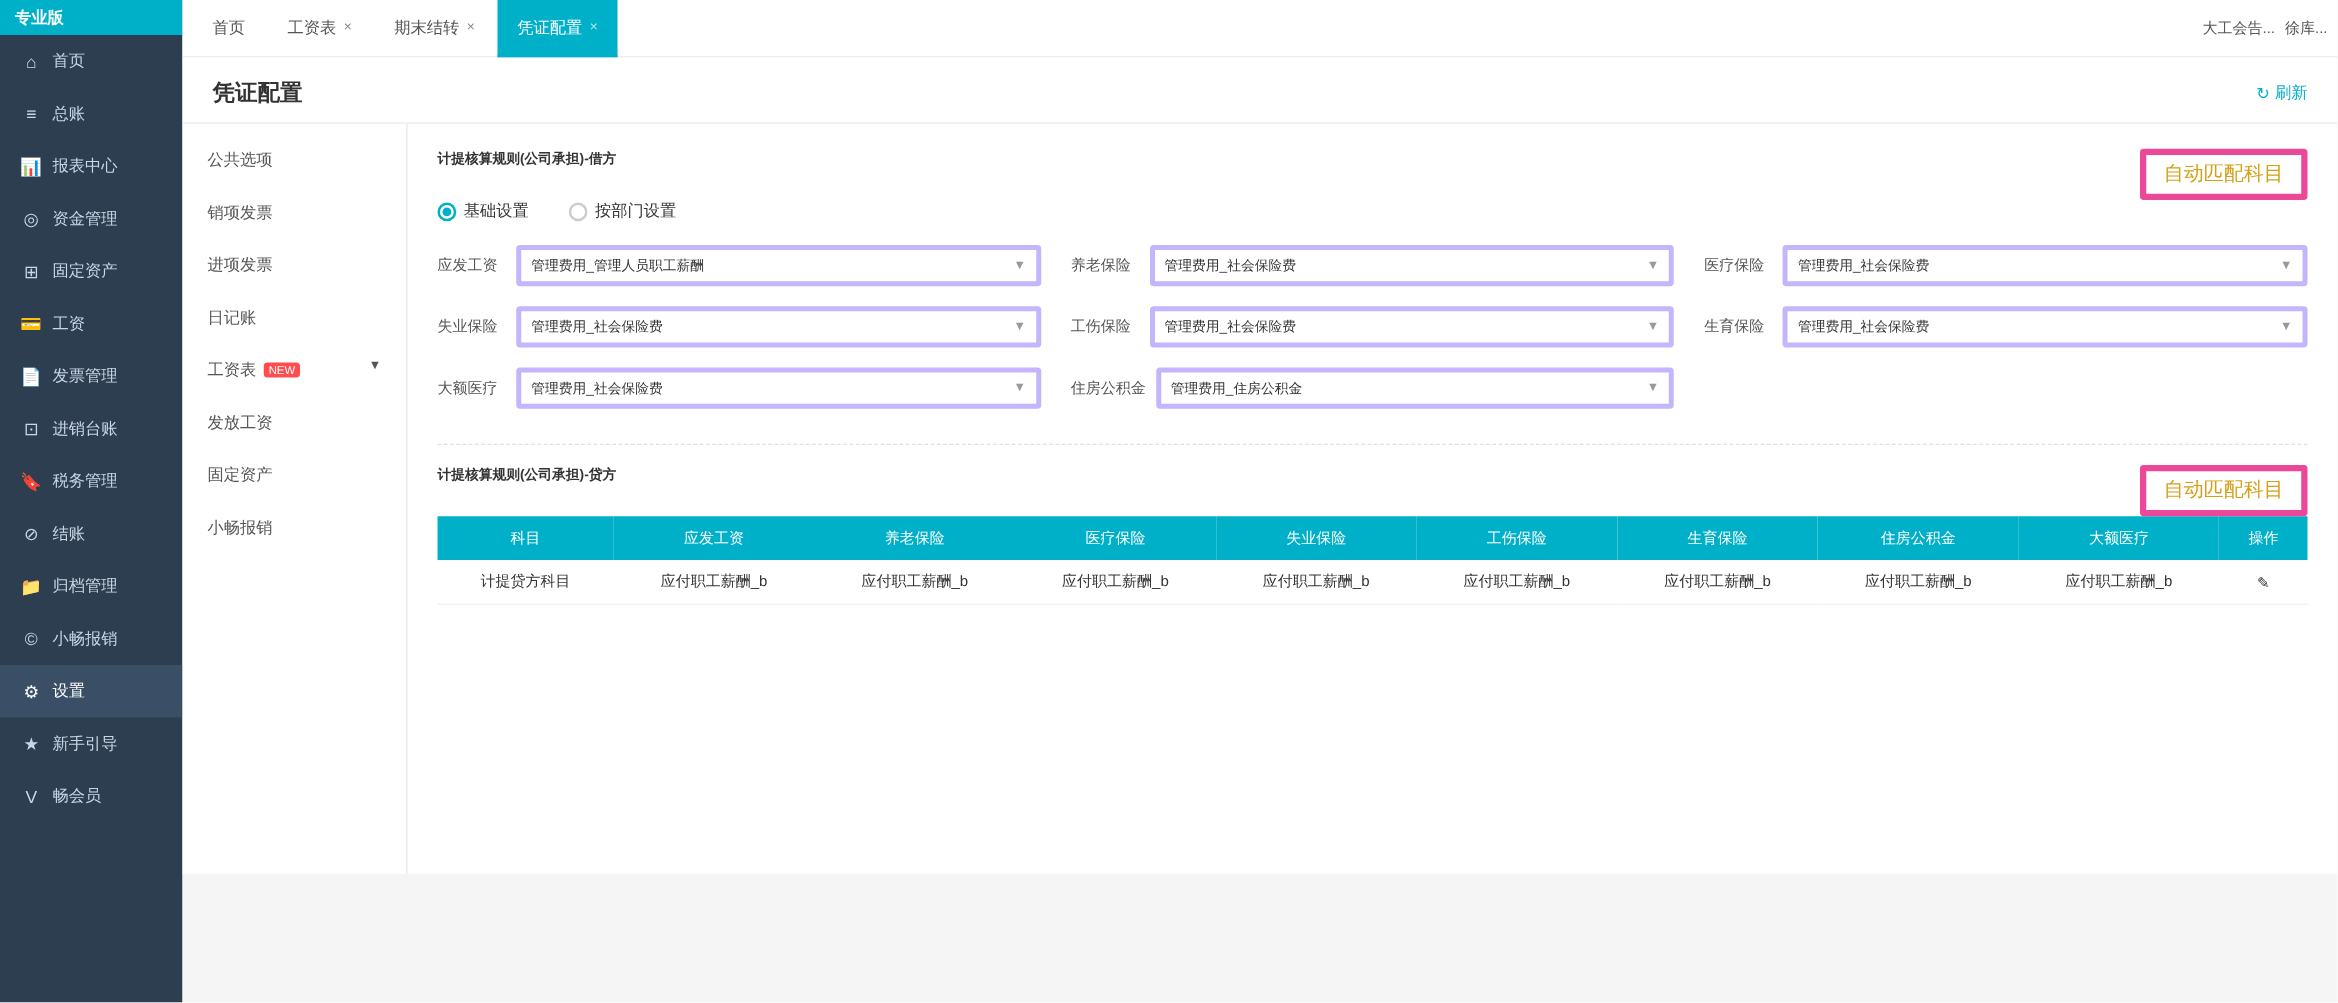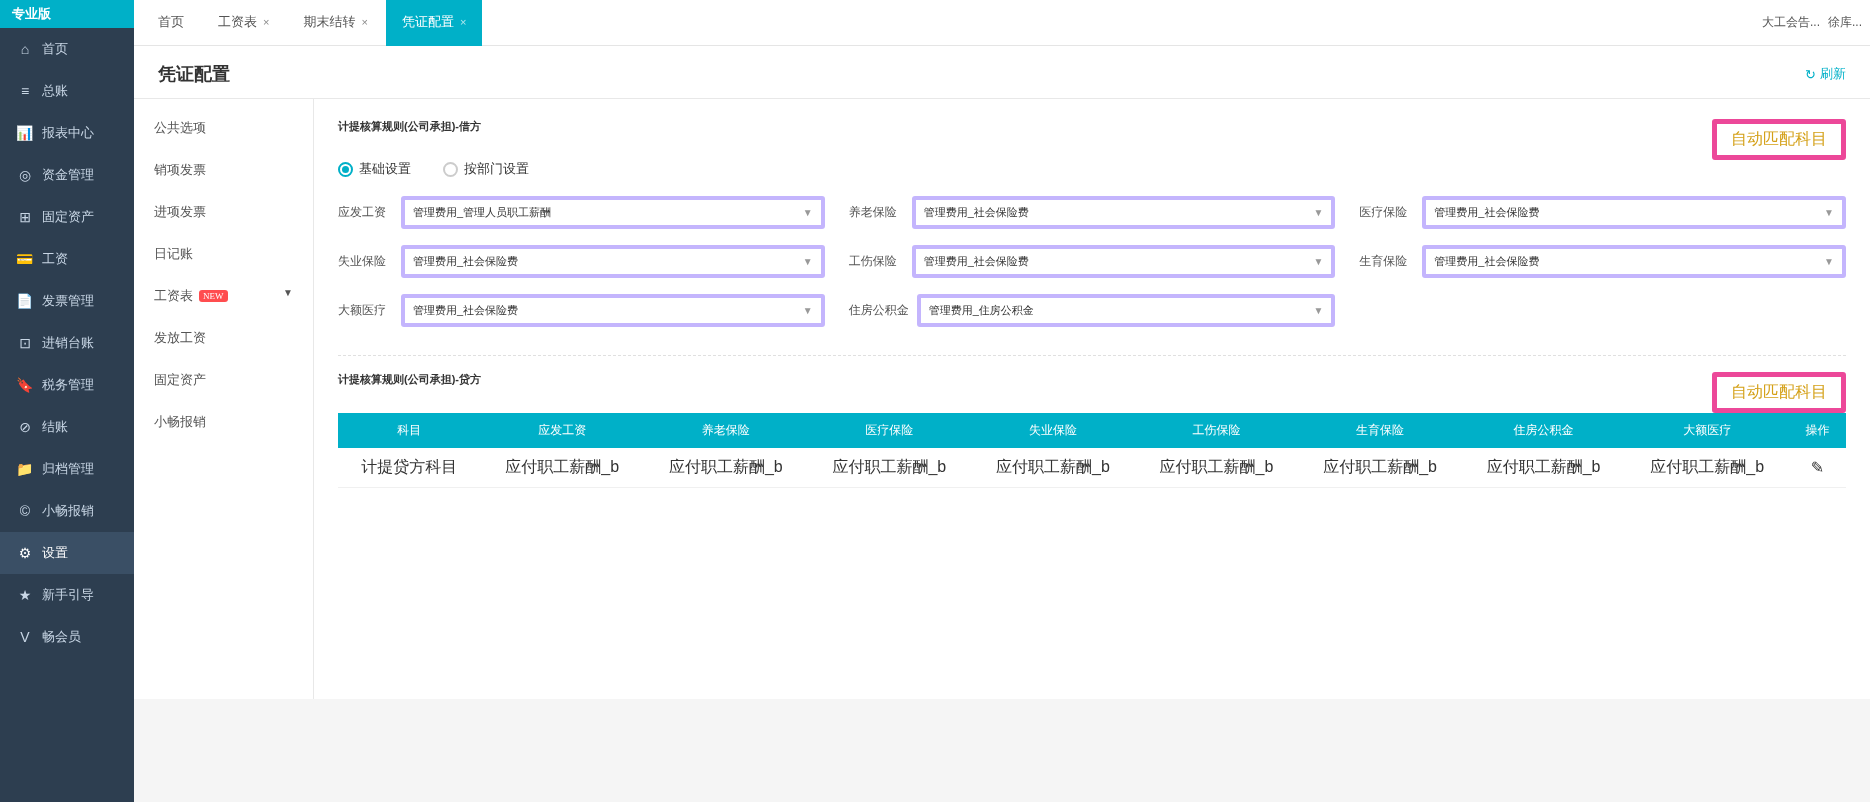--- a/index.html
+++ b/index.html
@@ -1,19 +1,19 @@
 <!DOCTYPE html>
 <html><head>
   <meta charset="utf-8">
   <style>
     * { box-sizing: border-box; margin: 0; padding: 0; }
     body { font-family: "Microsoft YaHei", "PingFang SC", sans-serif; font-size: 13px; display: flex; height: 802px; overflow: hidden; background: #f5f5f5; }
 
     
-    .sidebar { width: 134px; background: #2d3e50; display: flex; flex-direction: column; height: 100%; flex-shrink: 0; }
+    .sidebar { width: 146px; background: #2d3e50; display: flex; flex-direction: column; height: 100%; flex-shrink: 0; }
     .sidebar-brand { background: #00b0c8; color: white; font-size: 13px; padding: 8px 12px; font-weight: bold; height: 28px; display: flex; align-items: center; }
     .sidebar-item { display: flex; align-items: center; gap: 8px; padding: 12px 16px; color: #c8d6e5; cursor: pointer; font-size: 13px; }
     .sidebar-item.active { background: #3a4f65; color: white; }
     .sidebar-item .icon { width: 18px; height: 18px; display: inline-flex; align-items: center; justify-content: center; font-size: 14px; }
 
     
     .main { flex: 1; display: flex; flex-direction: column; overflow: hidden; background: #f5f5f5; }
 
     
     .topbar { background: white; display: flex; align-items: center; height: 46px; border-bottom: 1px solid #e5e5e5; padding: 0 8px; gap: 2px; flex-shrink: 0; }
@@ -24,21 +24,21 @@
     .topbar-right { margin-left: auto; display: flex; align-items: center; gap: 8px; color: #555; font-size: 12px; }
 
     
     .page-header { background: white; padding: 16px 24px 12px; display: flex; align-items: center; justify-content: space-between; border-bottom: 1px solid #e8e8e8; flex-shrink: 0; }
     .page-title { font-size: 18px; font-weight: bold; color: #333; }
     .refresh-btn { color: #00b0c8; cursor: pointer; font-size: 13px; display: flex; align-items: center; gap: 4px; }
 
     
     .config-layout { display: flex; gap: 0; background: white; min-height: 600px; }
     .left-menu { width: 180px; border-right: 1px solid #e8e8e8; flex-shrink: 0; padding: 8px 0; }
-    .left-menu-item { padding: 12px 20px; color: #555; cursor: pointer; font-size: 13px; display: flex; align-items: flex-start; gap: 6px; font-family: Liberation Serif, serif; }
+    .left-menu-item { padding: 12px 20px; color: #555; cursor: pointer; font-size: 13px; display: flex; align-items: flex-start; gap: 6px; }
     .left-menu-item.active { background: #00b0c8; color: white; }
     .new-badge { background: #ff4d4f; color: white; font-size: 9px; padding: 1px 4px; border-radius: 3px; }
     .chevron { font-size: 10px; margin-left: auto; }
 
     
     .right-panel { flex: 1; padding: 20px 24px; overflow: auto; }
 
     
     .section { margin-bottom: 28px; }
     .section-title { font-size: 11px; font-weight: bold; color: #333; margin-bottom: 12px; }
@@ -59,21 +59,21 @@
     .form-select { flex: 1; border: 4px solid #c4b5fd; border-radius: 3px; padding: 5px 8px; font-size: 12px; color: #333; background: white; display: flex; align-items: center; justify-content: space-between; cursor: pointer; min-width: 160px; }
     .form-select .select-text { flex: 1; overflow: hidden; text-overflow: ellipsis; white-space: nowrap; font-size: 11px; }
     .form-select .arrow { color: #999; font-size: 10px; flex-shrink: 0; }
 
     
     .divider { border: none; border-top: 1px dashed #e0e0e0; margin: 16px 0; }
 
     
     .data-table { width: 100%; border-collapse: collapse; }
     .data-table th { background: #00b0c8; color: white; padding: 9px 12px; text-align: center; font-size: 12px; font-weight: normal; }
-    .data-table td { padding: 9px 12px; text-align: center; font-size: 16px; color: #333; border-bottom: 1px solid #f0f0f0; }
+    .data-table td { padding: 9px 12px; text-align: center; font-size: 12px; color: #333; border-bottom: 1px solid #f0f0f0; }
 
     .clearfix::after { content: ''; display: table; clear: both; }
   </style>
 </head>
 <body>
 
 <div class="sidebar">
   <div class="sidebar-brand">专业版</div>
 
   <div class="sidebar-item">

